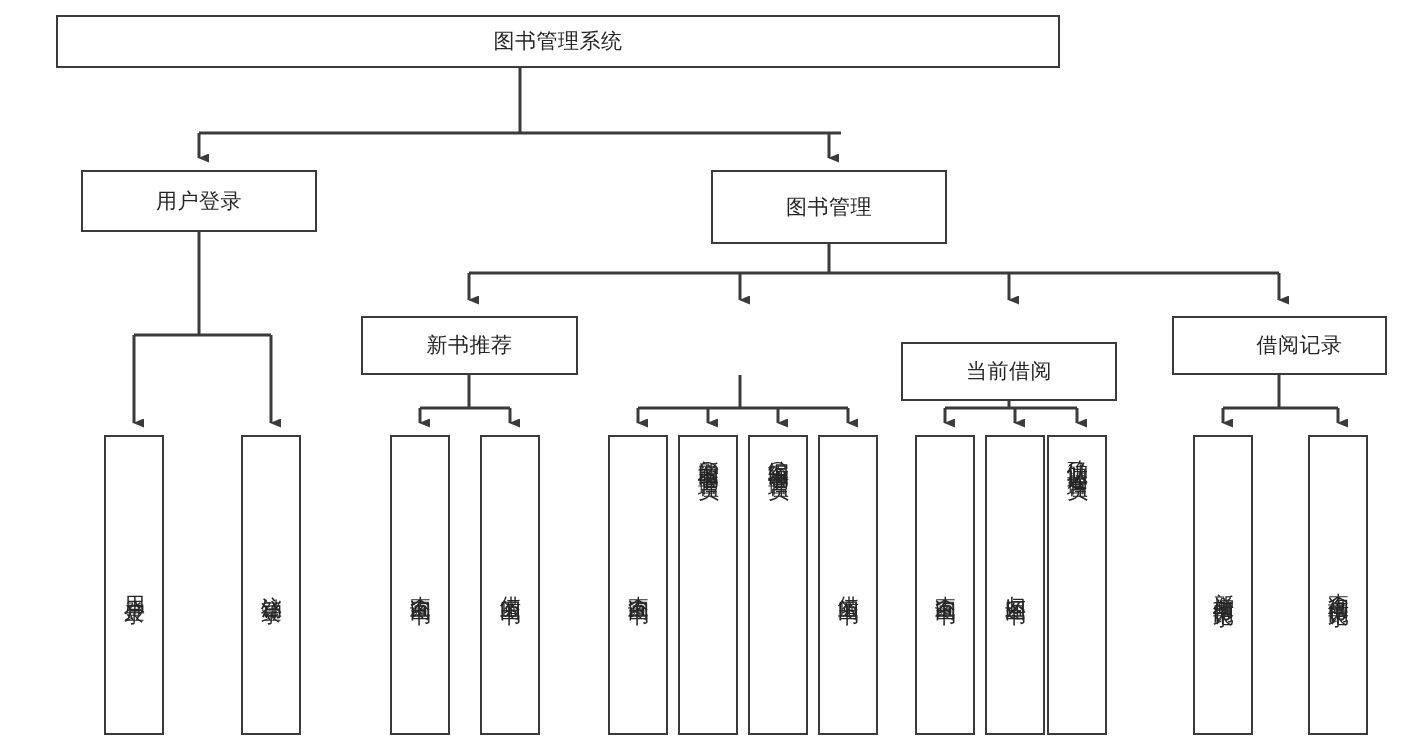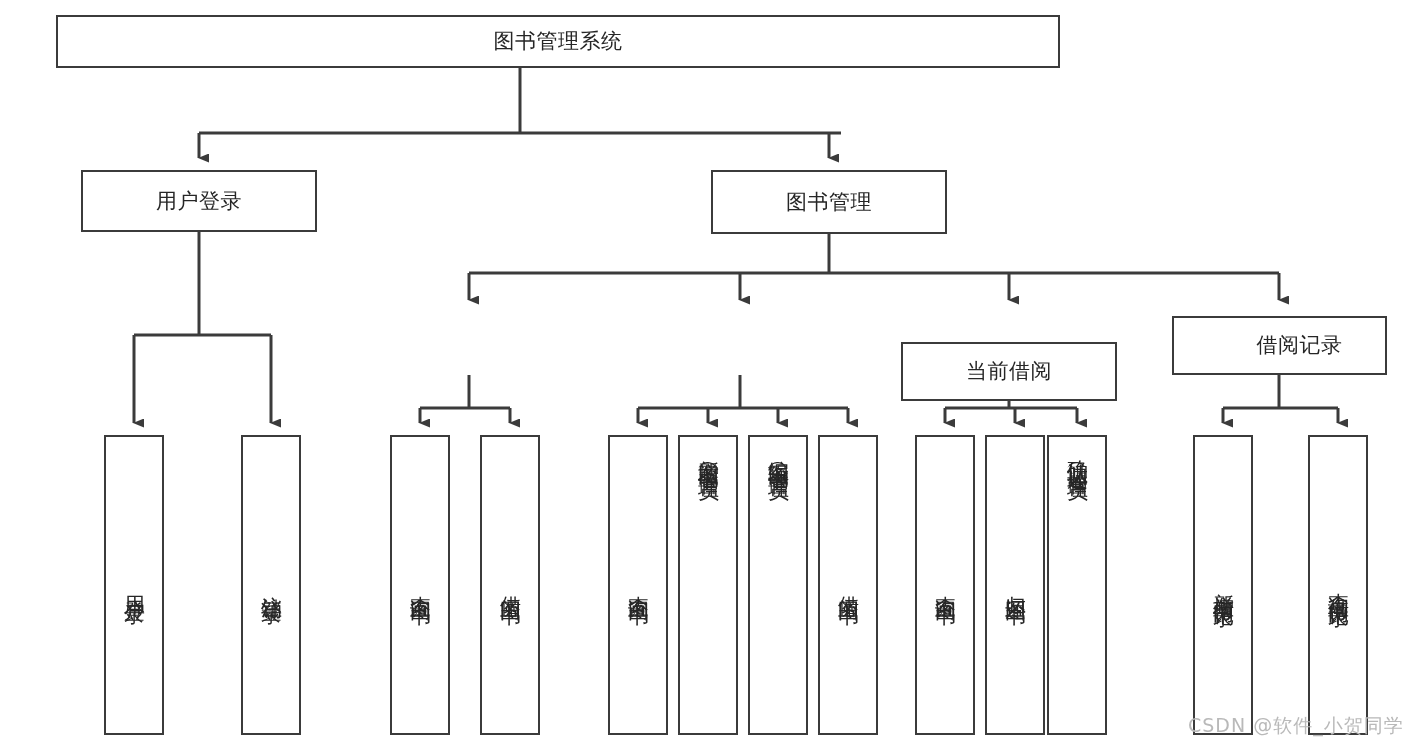--- a/index.html
+++ b/index.html
@@ -128,24 +128,27 @@
     </g>
   </svg>
 
   <div class="node-box" style="left:18px; top:15px; width:1004px; height:53px;margin-left:38px;">
     <span class="node-label">图书管理系统</span>
   </div>
 
   <div class="node-box" style="left:81px; top:170px; width:236px; height:62px;">
     <span class="node-label">用户登录</span>
   </div>
-  <div class="node-box" style="left:711px; top:170px; width:236px; height:64px;">
+  <div class="node-box" style="left:711px; top:170px; width:236px; height:74px;">
     <span class="node-label">图书管理</span>
   </div>
 
+  <div class="node-box" style="left:361px; top:316px; width:217px; height:59px;">
+    <span class="node-label">新书推荐</span>
+  </div>
   <div class="node-box" style="left:901px; top:316px; width:216px; height:59px;margin-top:26px;">
     <span class="node-label">当前借阅</span>
   </div>
   <div class="node-box" style="left:1172px; top:316px; width:215px; height:59px;padding-left:40px;">
     <span class="node-label">借阅记录</span>
   </div>
 
   <div class="node-box leaf-box mid" style="left:104px; top:435px; width:60px; height:300px;">
     <span class="node-label vertical">用户登录</span>
   </div>
@@ -183,15 +186,14 @@
     <span class="node-label vertical">确认归还（管理员）</span>
   </div>
 
   <div class="node-box leaf-box mid" style="left:1193px; top:435px; width:60px; height:300px;">
     <span class="node-label vertical">新增借阅记录</span>
   </div>
   <div class="node-box leaf-box mid" style="left:1308px; top:435px; width:60px; height:300px;">
     <span class="node-label vertical">查询借阅记录</span>
   </div>
 
-  <div class="watermark" style="left:1188px; top:713px;">CSDN @软件_小贺同学</div>
 
 </div>
 
 </body></html>

